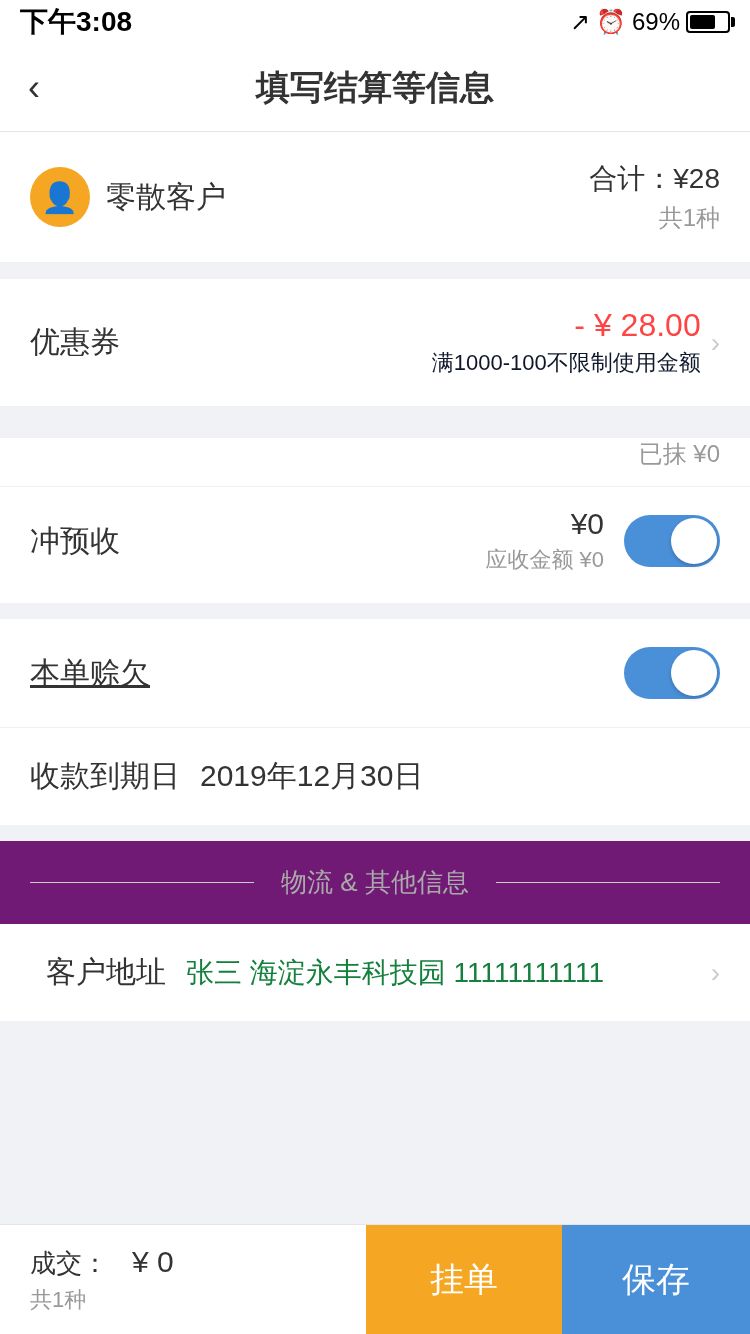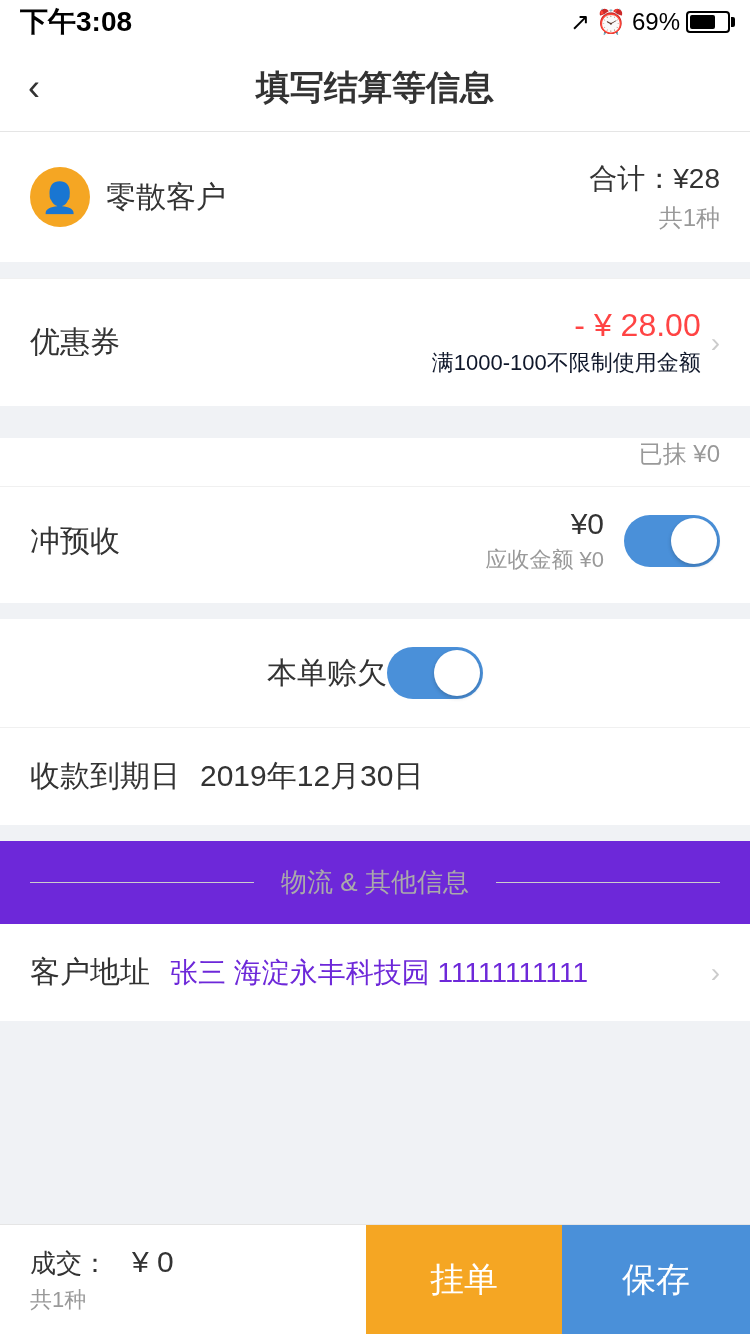--- a/index.html
+++ b/index.html
@@ -159,60 +159,61 @@
       top: 3px; right: 3px;
       box-shadow: 0 2px 4px rgba(0,0,0,0.2);
     }
 
     
     .debt-section {
       background: #fff;
       padding: 28px 30px;
       display: flex;
       align-items: center;
-      justify-content: center;
+      justify-content: space-between;
+      text-decoration: underline;
     }
     .debt-label { font-size: 30px; color: #333; }
 
     
     .due-row {
       background: #fff;
       padding: 28px 30px;
       border-top: 1px solid #f0f0f0;
       display: flex;
       align-items: center;
       gap: 20px;
     }
     .due-label { font-size: 30px; color: #333; }
     .due-value { font-size: 30px; color: #333; }
 
     
     .logistics-section {
-      background: #6d28d9;
+      background: #701a75;
       padding: 24px 30px;
       display: flex;
       align-items: center;
       justify-content: center;
       gap: 27px;
       margin-top: 16px;
     }
     .logistics-line { flex: 1; height: 1px; background: #ccc; }
     .logistics-text { font-size: 26px; color: #aaa; white-space: nowrap; }
 
     
     .address-section {
       background: #fff;
       padding: 28px 30px;
       display: flex;
       align-items: center;
       justify-content: space-between;
     }
     .address-left { display: flex; align-items: center; gap: 20px; }
-    .address-label { font-size: 30px; color: #333; flex-shrink: 0; }
-    .address-value { font-size: 28px; color: #6d28d9; }
+    .address-label { font-size: 30px; color: #333; flex-shrink: 0; margin-left: 16px; }
+    .address-value { font-size: 28px; color: #15803d; }
     .address-chevron { font-size: 28px; color: #ccc; }
 
     
     .bottom-bar {
       position: fixed;
       bottom: 0;
       width: 750px;
       height: 110px;
       background: #fff;
       display: flex;

